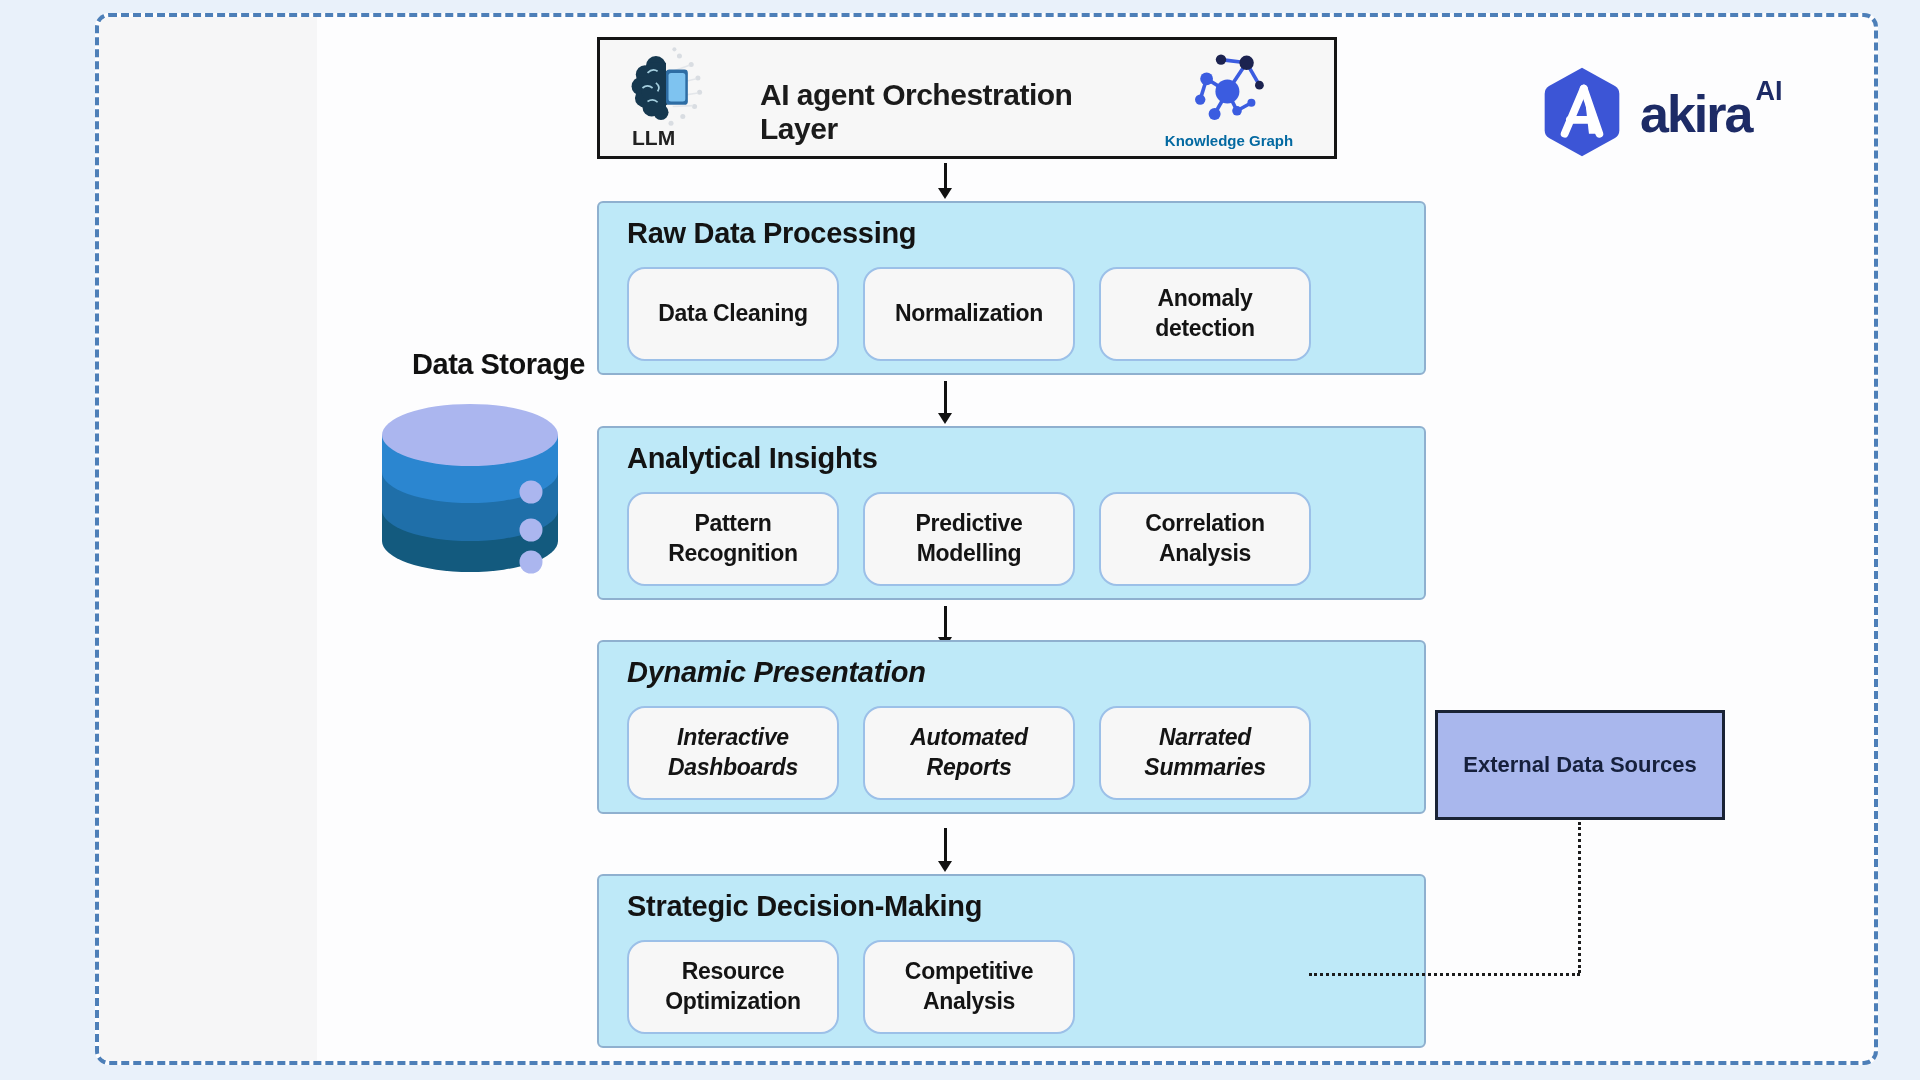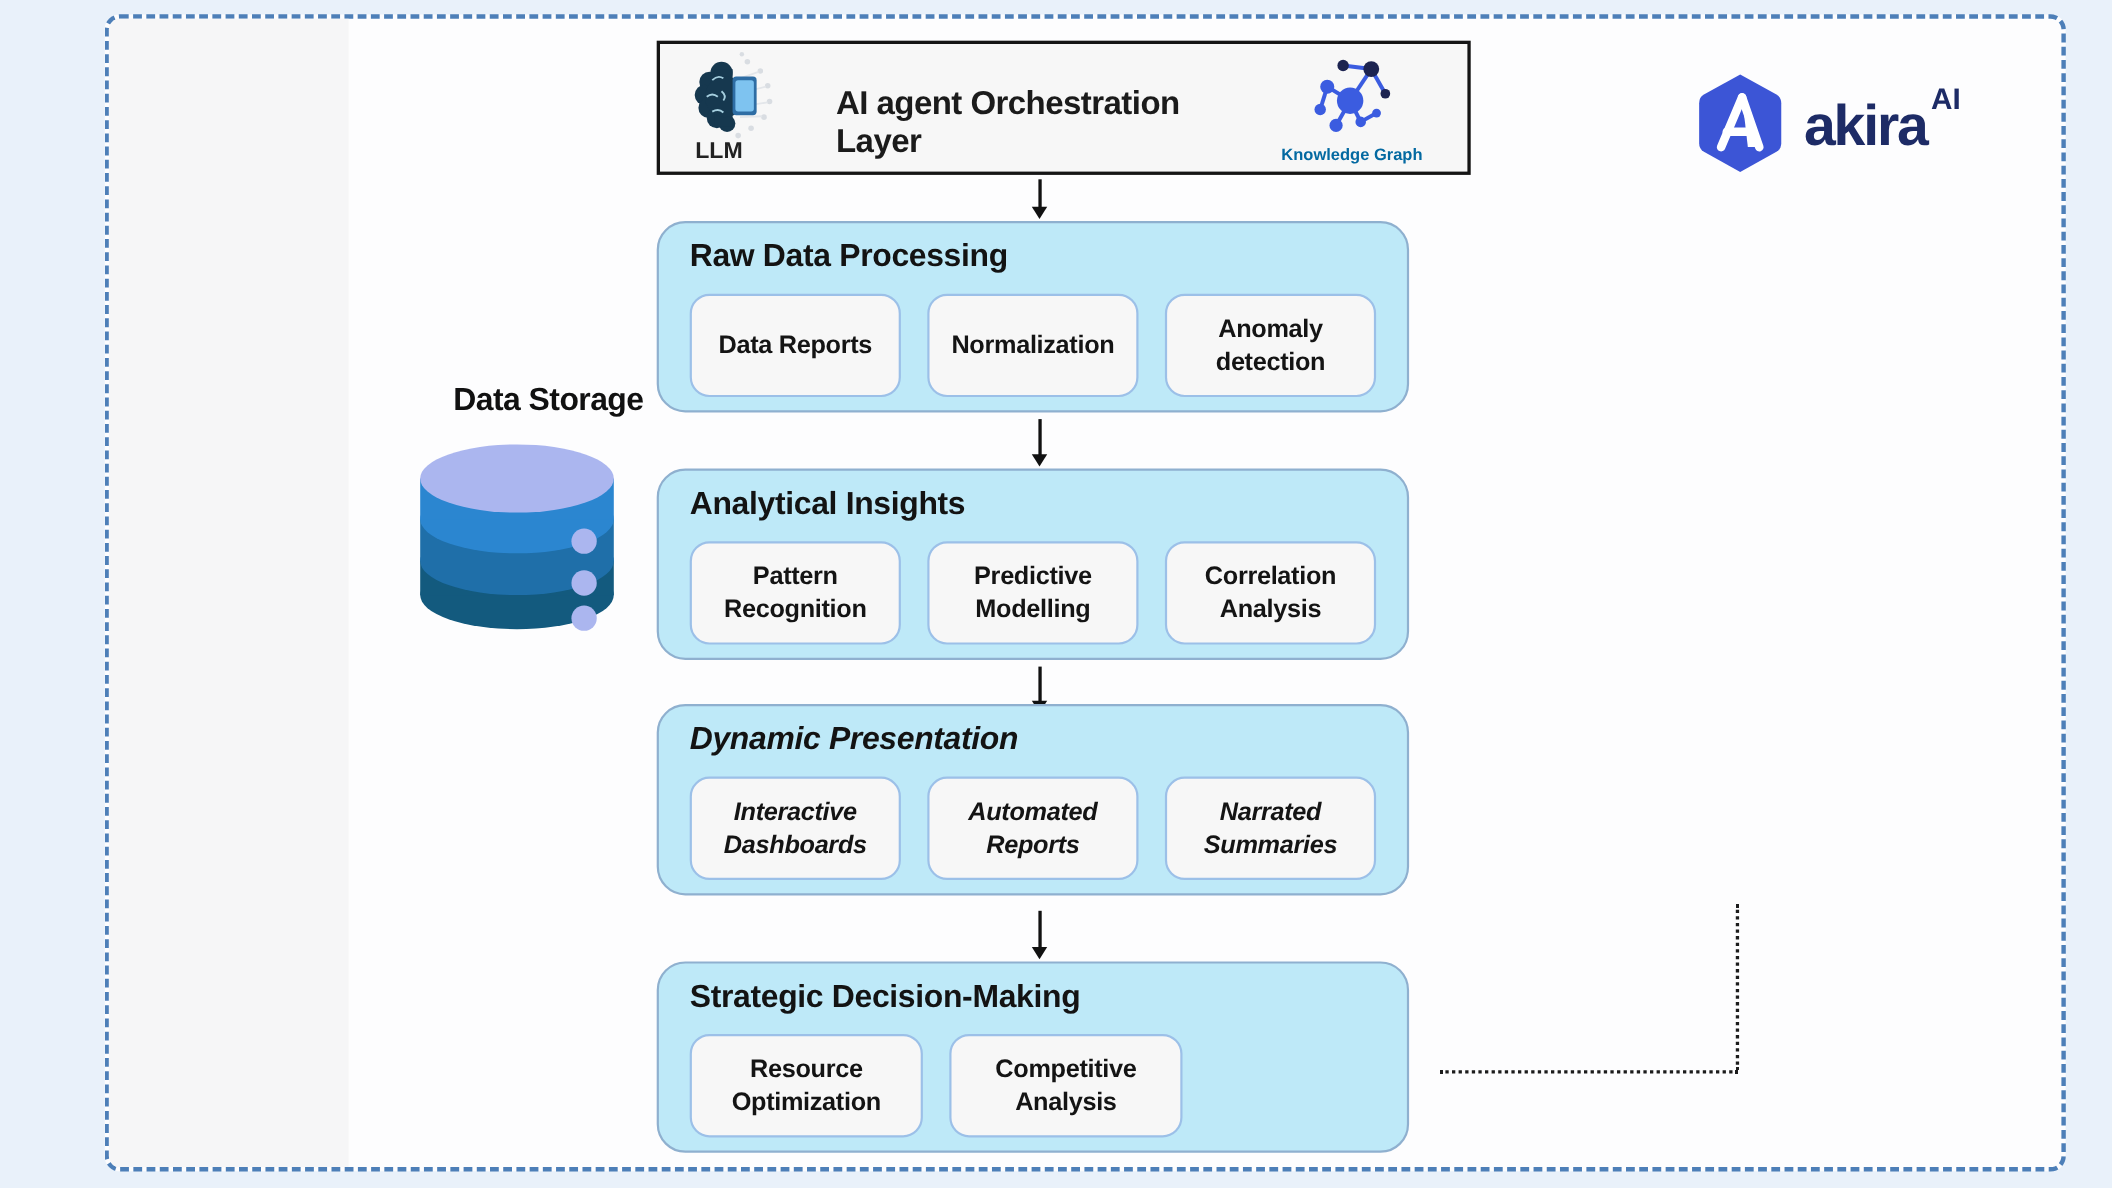--- a/index.html
+++ b/index.html
@@ -36,22 +36,22 @@
   .kg-wrap svg { display:block; margin:0 auto; }
   .kg-label { font-size:15px; font-weight:bold; color:#0369a1; margin-top:2px; }
 
   
   .logo { position:absolute; left:1538px; top:66px; display:flex; align-items:center; }
   .logo-word { font-size:52px; font-weight:bold; color:#1d2b66; letter-spacing:-2px; margin-left:14px; }
   .logo-sup { font-size:27px; font-weight:bold; color:#1d2b66; vertical-align:super; position:relative; top:-14px; left:4px; letter-spacing:0; }
 
   
   .section {
-    position:absolute; left:597px; width:684px; height:174px;
-    background:#bee9f8; border:2px solid #8fb0cf; border-radius:26px;
+    position:absolute; left:597px; width:829px; height:174px;
+    background:#bee9f8; border:2px solid #8fb0cf; border-radius:6px;
   }
   .section-title {
     position:absolute; left:28px; top:14px;
     font-size:29px; font-weight:bold; color:#131313; letter-spacing:-0.3px;
   }
   .items { position:absolute; left:28px; top:64px; right:28px; display:flex; gap:24px; }
   .item {
     width:212px; height:94px; background:#f7f7f7;
     border:2px solid #9cc0e8; border-radius:18px;
     display:flex; align-items:center; justify-content:center; text-align:center;
@@ -200,21 +200,21 @@
       <div class="head"></div>
     </div>
   <div class="arrow arr-4">
       <div class="shaft"></div>
       <div class="head"></div>
     </div>
 
   <div class="section sec-1">
     <div class="section-title">Raw Data Processing</div>
     <div class="items">
-      <div class="item">Data Reports</div>
+      <div class="item">Data Cleaning</div>
       <div class="item">Normalization</div>
       <div class="item">Anomaly detection</div>
     </div>
   </div>
 
   <div class="section sec-2">
     <div class="section-title">Analytical Insights</div>
     <div class="items">
       <div class="item">Pattern Recognition</div>
       <div class="item">Predictive Modelling</div>
@@ -248,16 +248,19 @@
       <rect x="3" y="80" width="176" height="38" fill="#1f6fa9"></rect>
       <ellipse cx="91" cy="80" rx="88" ry="31" fill="#2b86d0"></ellipse>
       <rect x="3" y="43" width="176" height="37" fill="#2b86d0"></rect>
       <ellipse cx="91" cy="43" rx="88" ry="31" fill="#abb6ef"></ellipse>
       <circle cx="152" cy="100" r="11.5" fill="#abb6ef"></circle>
       <circle cx="152" cy="138" r="11.5" fill="#abb6ef"></circle>
       <circle cx="152" cy="170" r="11.5" fill="#abb6ef"></circle>
     </svg>
   </div>
 
+  <div class="external-box">
+    <span>External Data Sources</span>
+  </div>
   <div class="dot-v"></div>
   <div class="dot-h"></div>
 
 </div>
 
 </body></html>

